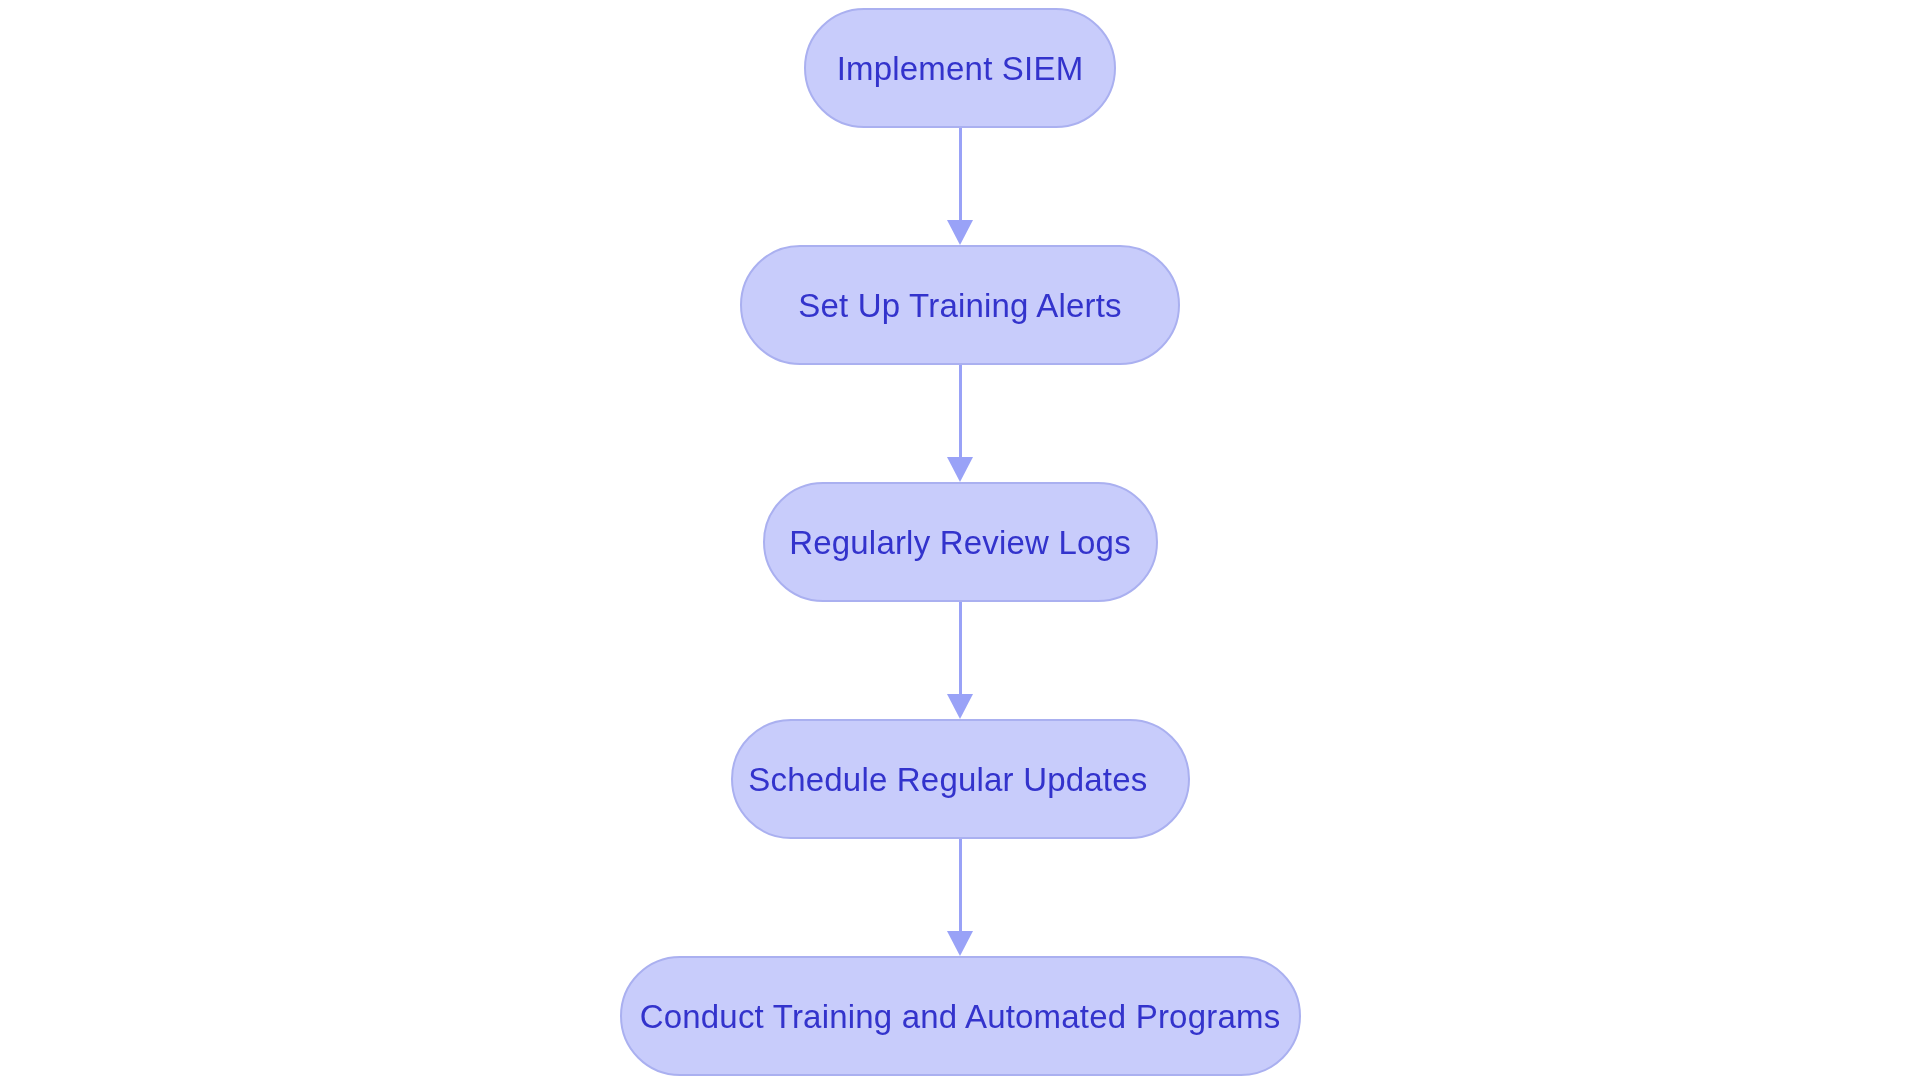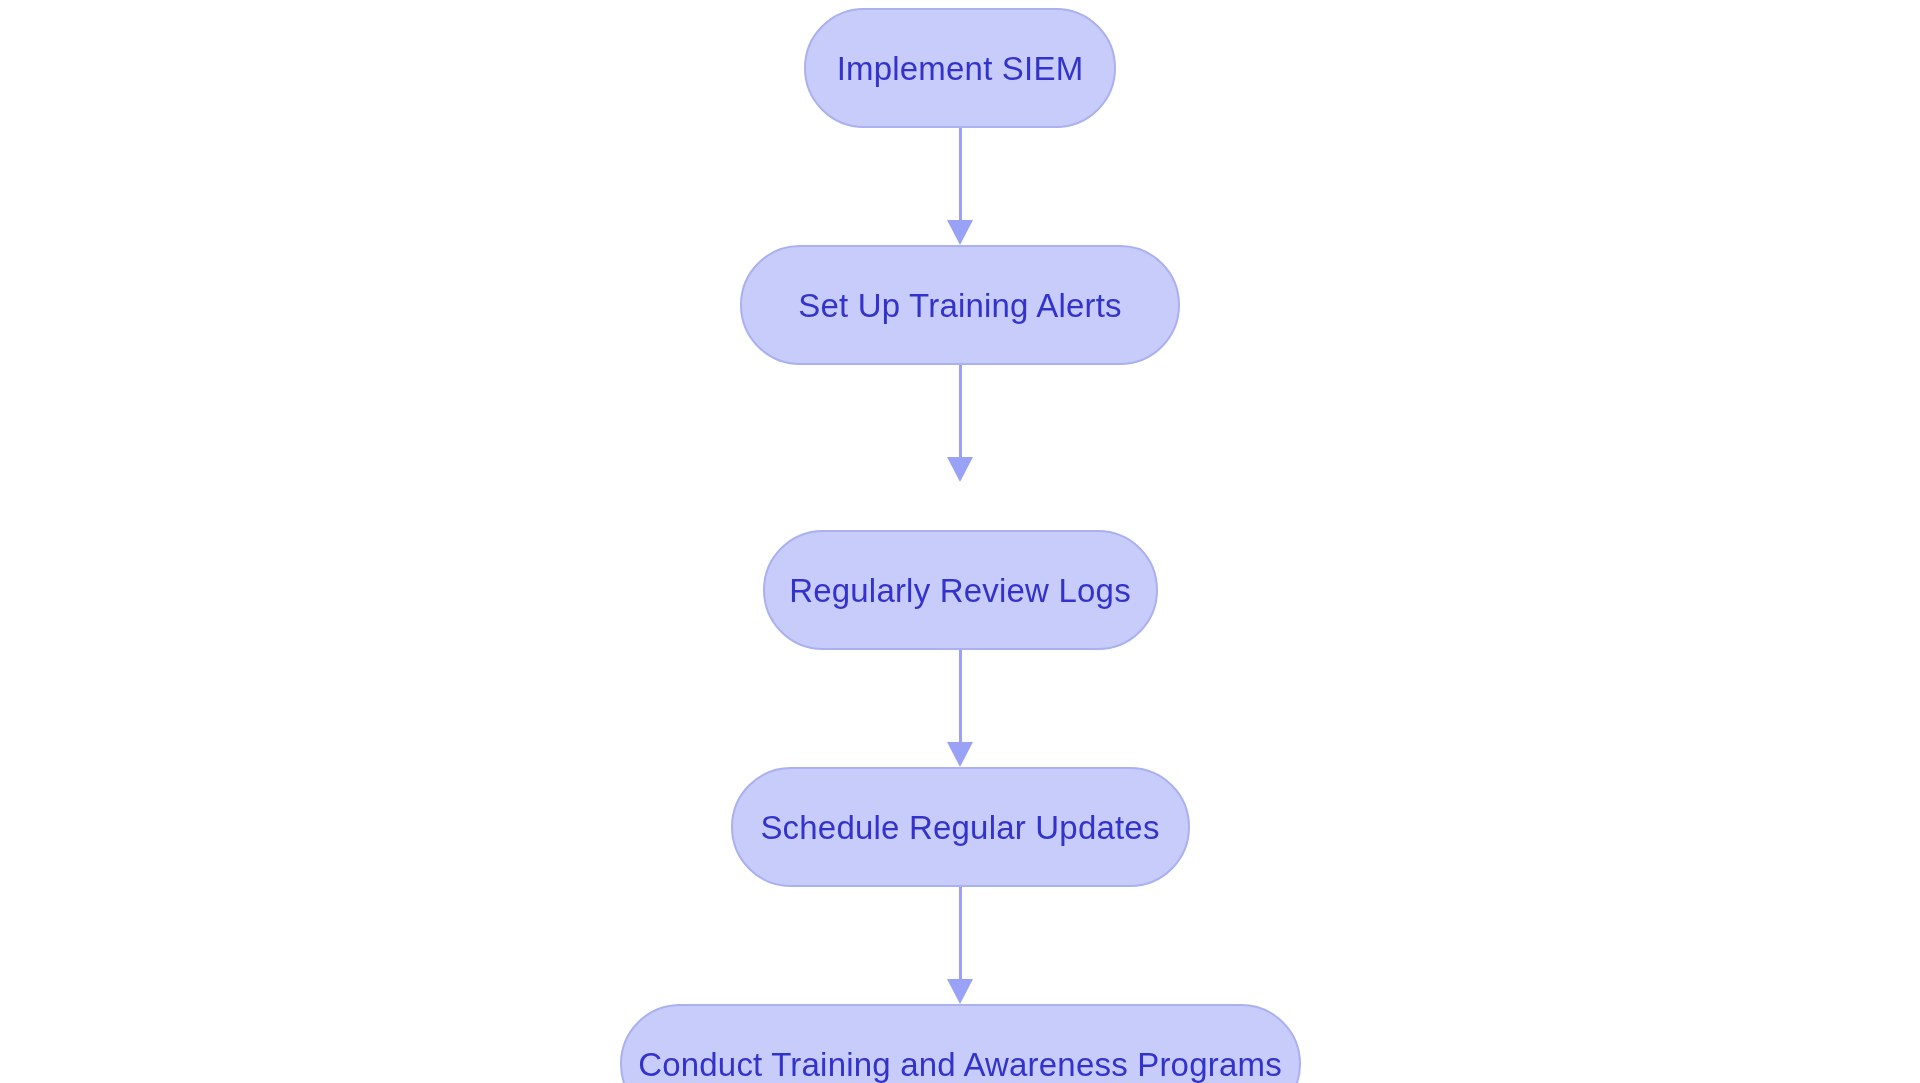--- a/index.html
+++ b/index.html
@@ -69,22 +69,22 @@
     width: 0;
     height: 0;
     border-left: 13.5px solid transparent;
     border-right: 13.5px solid transparent;
     border-top: 25px solid #99a2f7;
     flex: none;
   }
   
   .n0 { width: 312px; }
   .n1 { width: 440px; }
-  .n2 { width: 395px; margin-top: 48px; }
-  .n3 { width: 459px; }
+  .n2 { width: 395px; }
+  .n3 { width: 459px; justify-content: flex-end; }
   .n4 { width: 681px; }
   .spacer-top { height: 8px; flex: none; width: 1px; }
 </style>
 </head>
 <body>
 
 <div id="canvas">
   <div class="flow-column">
 
     <div class="spacer-top"></div>
@@ -119,17 +119,17 @@
     <div class="node n3">
       <span class="node-label">Schedule Regular Updates</span>
     </div>
 
     <div class="connector">
       <div class="connector-line"></div>
       <div class="connector-head"></div>
     </div>
 
     <div class="node n4">
-      <span class="node-label">Conduct Training and Awareness Programs</span>
+      <span class="node-label">Conduct Training and Automated Programs</span>
     </div>
 
   </div>
 </div>
 
 </body></html>

